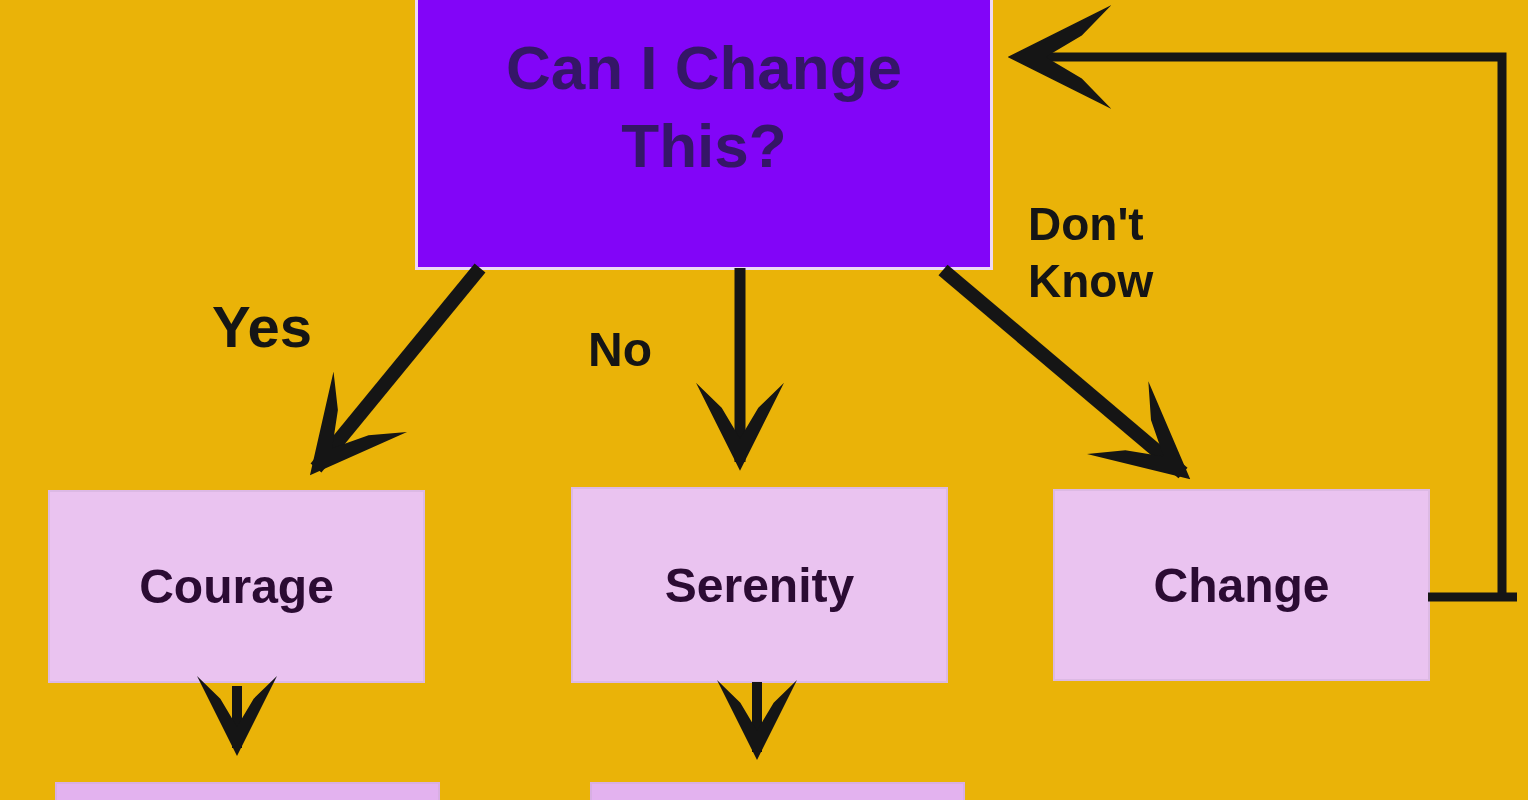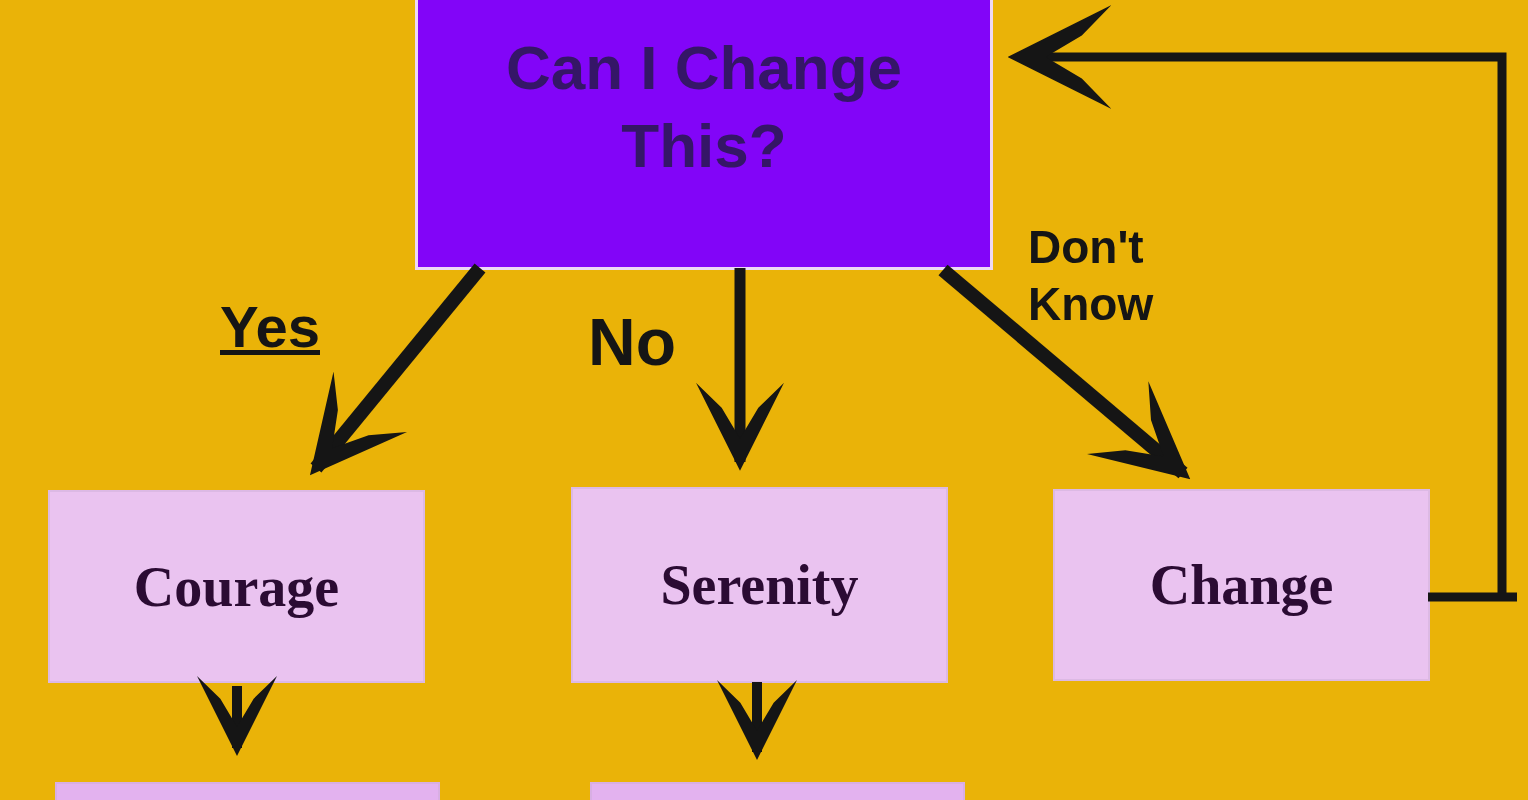--- a/index.html
+++ b/index.html
@@ -26,42 +26,41 @@
     color: #351667;
     font-size: 62px;
     font-weight: 600;
     line-height: 78px;
     border: 3px solid #EED9F5;
   }
   .node-root .label-wrap { max-width: 470px; padding-bottom: 12px; }
   .node-outcome {
     background: #EAC3F0;
     color: #2B0B33;
-    font-size: 56px;
+    font-size: 48px;
     font-weight: 600;
     border: 2px solid rgba(195,165,205,0.35);
-    font-family: Liberation Serif, serif;
   }
   .node-courage  { left: 48px;   top: 490px; width: 377px; height: 193px; }
   .node-serenity { left: 571px;  top: 487px; width: 377px; height: 196px; align-items: center; }
   .node-wisdom   { left: 1053px; top: 489px; width: 377px; height: 192px; }
   .node-partial {
     background: #E3B2EF;
     border: 2px solid rgba(195,165,205,0.35);
   }
   .node-partial-left { left: 55px;  top: 782px; width: 385px; height: 40px; }
   .node-partial-mid  { left: 590px; top: 782px; width: 375px; height: 40px; }
   .edge-label {
     position: absolute;
     color: #151515;
     font-weight: 600;
   }
-  .label-yes  { left: 220px;  top: 293px; font-size: 58px; text-decoration: underline; }
-  .label-no   { left: 588px;  top: 304px; font-size: 66px; }
-  .label-dont { left: 1028px; top: 219px; font-size: 46px; line-height: 57px; width: 175px; }
+  .label-yes  { left: 212px;  top: 293px; font-size: 58px; }
+  .label-no   { left: 588px;  top: 322px; font-size: 48px; }
+  .label-dont { left: 1028px; top: 196px; font-size: 46px; line-height: 57px; width: 175px; }
   svg.arrows { position: absolute; left: 0; top: 0; }
   svg.arrows path.edge {
     fill: none;
     stroke: #151515;
     stroke-linejoin: miter;
   }
 </style>
 </head>
 <body>
 

